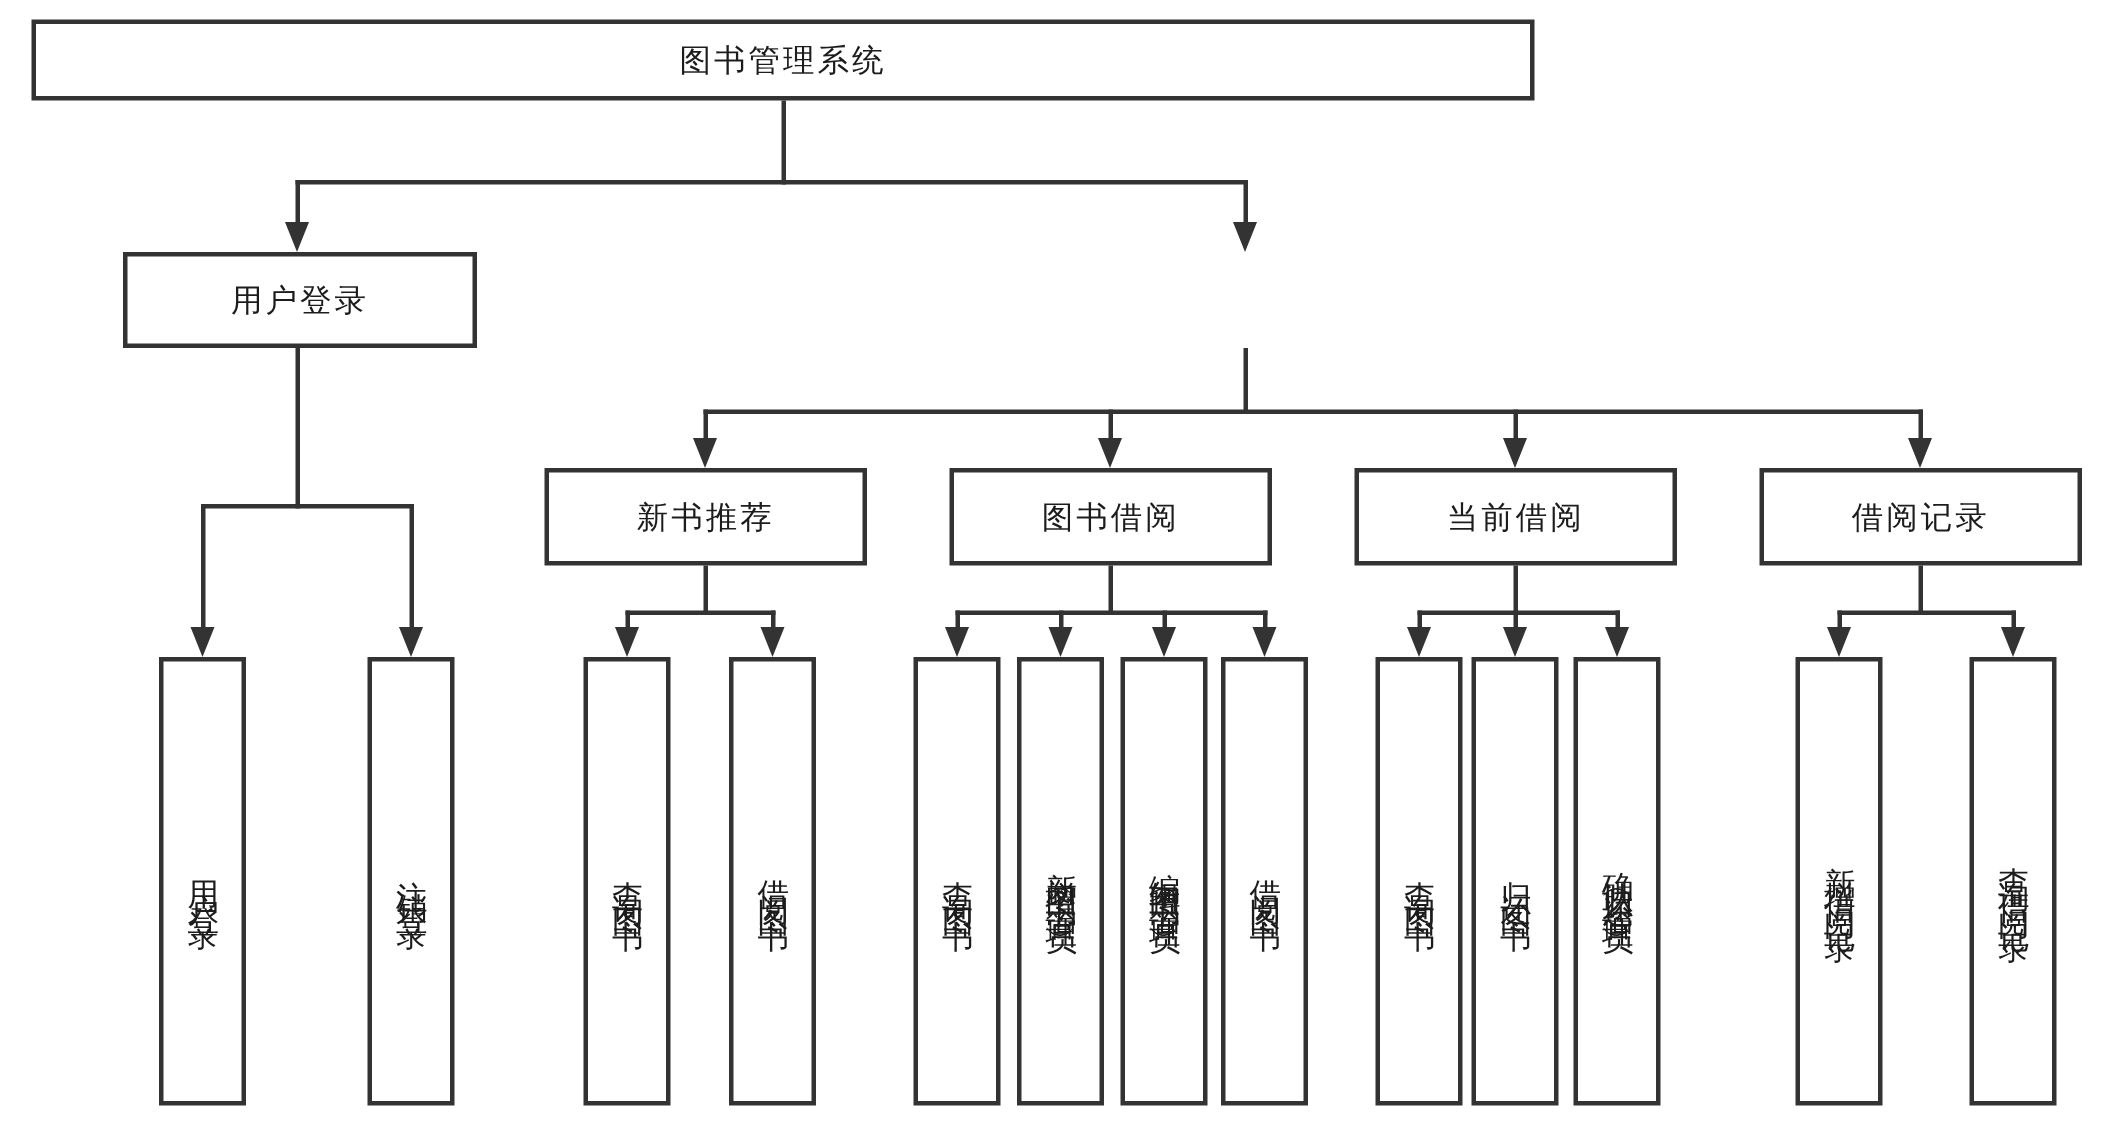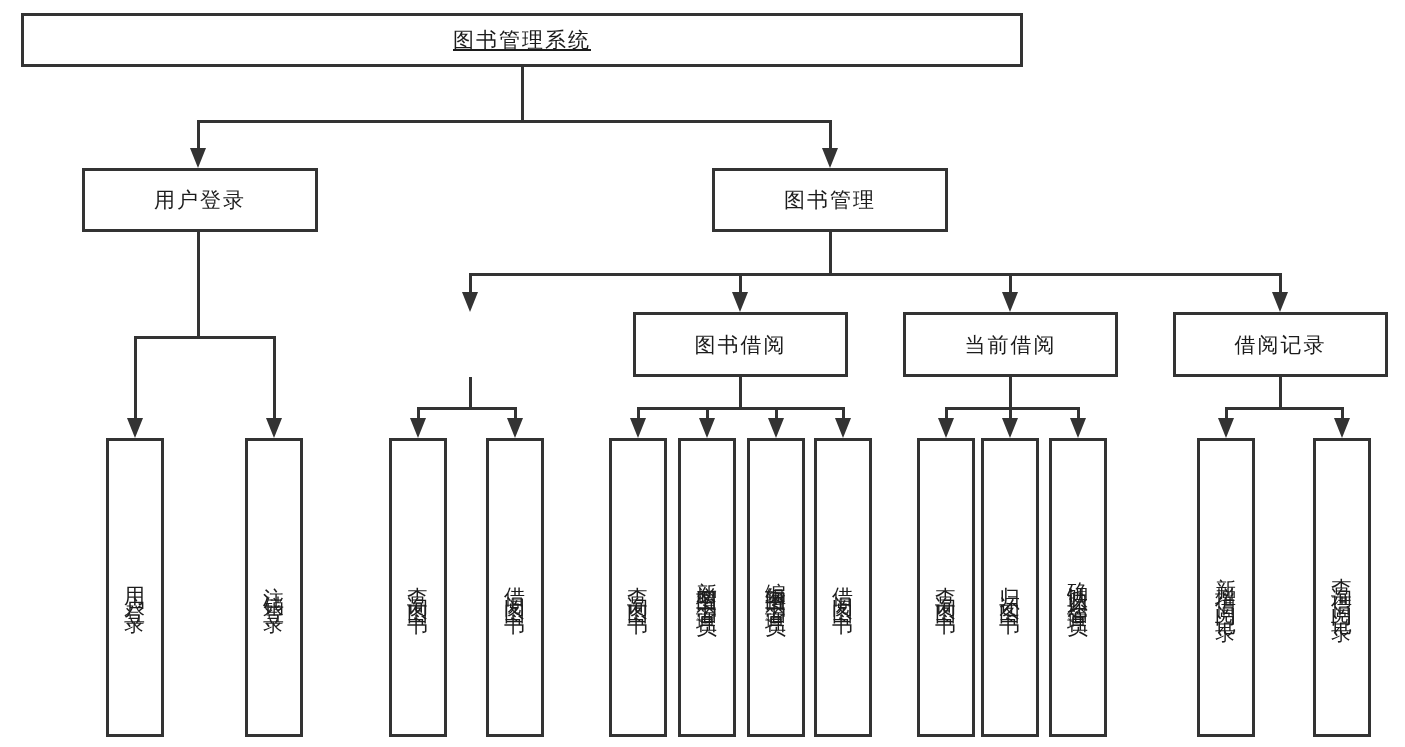--- a/index.html
+++ b/index.html
@@ -64,56 +64,56 @@
     white-space: nowrap;
     text-shadow: 1px 1px 0 #ffffff, -1px -1px 0 #ffffff;
     z-index: 5;
   }
 </style>
 </head>
 <body>
 
 <div id="canvas">
 
-  <div class="box" style="left:21px; top:13px; width:1002px; height:54px;text-decoration:underline;">
+  <div class="box" style="left:21px; top:13px; width:1002px; height:54px;">
     <span class="hlabel">图书管理系统</span>
   </div>
 
   <div class="vline" style="left:521px; top:67px; height:56px;"></div>
   <div class="hline" style="left:197px; top:120px; width:635px;"></div>
   <div class="vline" style="left:197px; top:120px; height:28px;"></div>
   <div class="ahead" style="left:190px; top:148px;"></div>
   <div class="vline" style="left:829px; top:120px; height:28px;"></div>
   <div class="ahead" style="left:822px; top:148px;"></div>
 
   <div class="box" style="left:82px; top:168px; width:236px; height:64px;">
     <span class="hlabel">用户登录</span>
-  </div>
-  <div class="box" style="left:712px; top:168px; width:236px; height:64px;">
-    <span class="hlabel">图书管理</span>
   </div>
 
   <div class="vline" style="left:197px; top:232px; height:107px;"></div>
   <div class="hline" style="left:134px; top:336px; width:142px;"></div>
   <div class="vline" style="left:134px; top:336px; height:82px;"></div>
   <div class="ahead" style="left:127px; top:418px;"></div>
   <div class="vline" style="left:273px; top:336px; height:82px;"></div>
   <div class="ahead" style="left:266px; top:418px;"></div>
 
   <div class="vline" style="left:829px; top:232px; height:44px;"></div>
   <div class="hline" style="left:469px; top:273px; width:813px;"></div>
   <div class="vline" style="left:469px; top:273px; height:19px;"></div>
   <div class="ahead" style="left:462px; top:292px;"></div>
   <div class="vline" style="left:739px; top:273px; height:19px;"></div>
   <div class="ahead" style="left:732px; top:292px;"></div>
   <div class="vline" style="left:1009px; top:273px; height:19px;"></div>
   <div class="ahead" style="left:1002px; top:292px;"></div>
   <div class="vline" style="left:1279px; top:273px; height:19px;"></div>
   <div class="ahead" style="left:1272px; top:292px;"></div>
 
+  <div class="box" style="left:363px; top:312px; width:215px; height:65px;">
+    <span class="hlabel">新书推荐</span>
+  </div>
   <div class="box" style="left:633px; top:312px; width:215px; height:65px;">
     <span class="hlabel">图书借阅</span>
   </div>
   <div class="box" style="left:903px; top:312px; width:215px; height:65px;">
     <span class="hlabel">当前借阅</span>
   </div>
   <div class="box" style="left:1173px; top:312px; width:215px; height:65px;">
     <span class="hlabel">借阅记录</span>
   </div>
 

